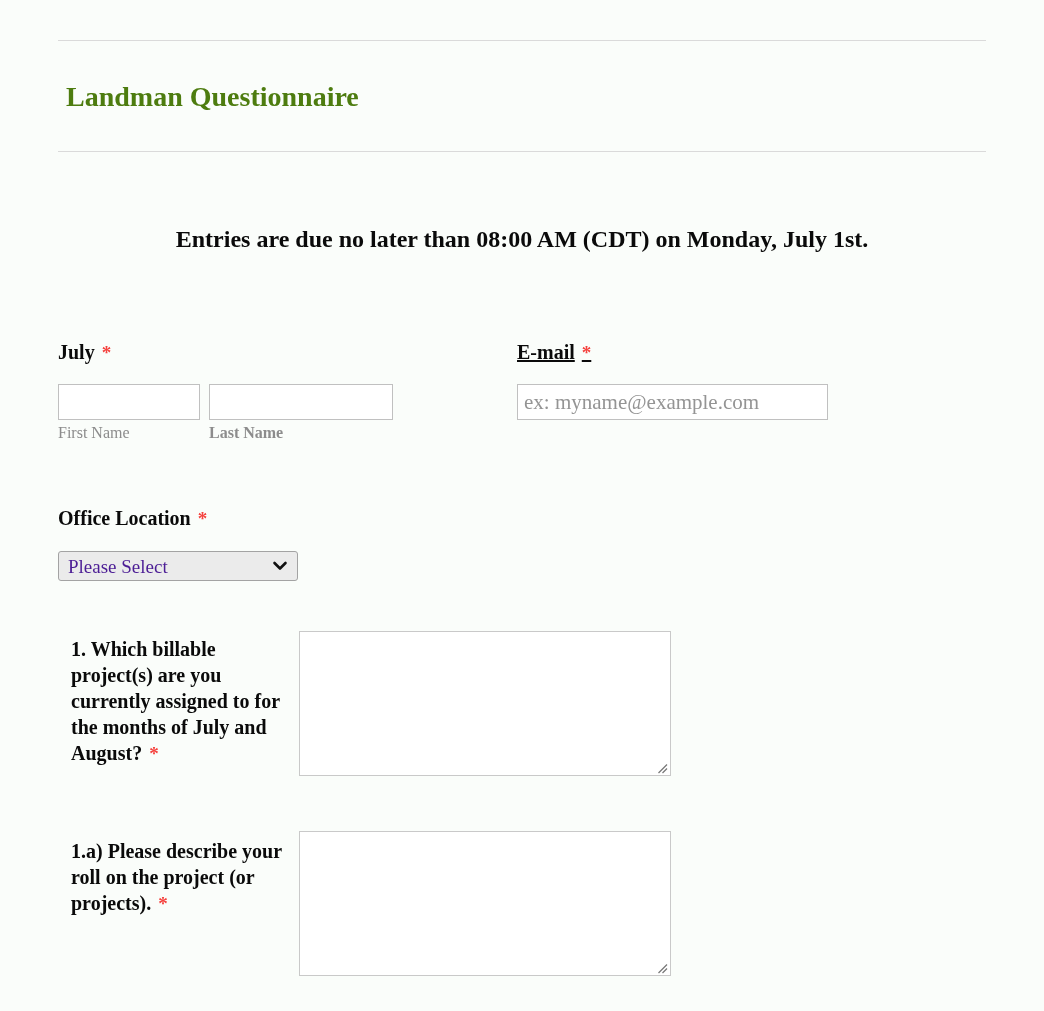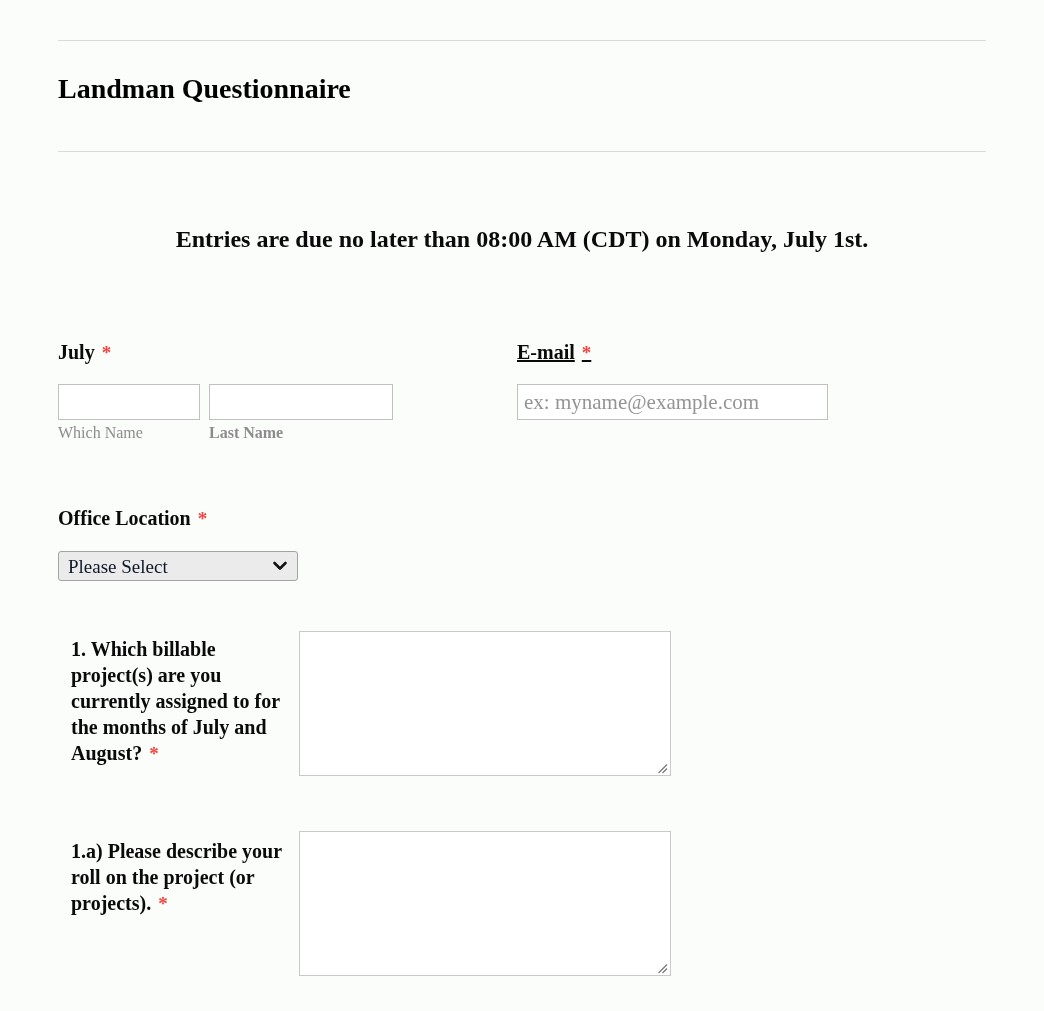--- a/index.html
+++ b/index.html
@@ -21,23 +21,23 @@
   }
   #divider-top { top: 40px; }
   #divider-title { top: 151px; }
 
   .form-title {
     position: absolute;
     left: 58px;
     top: 72px;
     font-size: 28px;
     font-weight: bold;
-    margin: 0;
+    margin: 8px;
     line-height: 34px;
-    color: #000000;
+    color: #4d7c0f;
   }
   .notice {
     position: absolute;
     left: 58px;
     top: 226px;
     width: 928px;
     text-align: center;
     font-size: 24px;
     font-weight: bold;
     line-height: 26px;
@@ -98,21 +98,21 @@
   .office-select {
     width: 100%;
     height: 100%;
     -webkit-appearance: none;
     appearance: none;
     background: #ebebeb;
     border: 1px solid #a3a3a3;
     border-radius: 3px;
     font-family: inherit;
     font-size: 19px;
-    color: #0f172a;
+    color: #4c1d95;
     padding: 0 32px 0 9px;
     outline: none;
   }
   .chevron {
     position: absolute;
     right: 10px;
     top: 7px;
     width: 16px;
     height: 16px;
     pointer-events: none;
@@ -166,21 +166,21 @@
 
 <h1 class="form-title">Landman Questionnaire</h1>
 
 <div class="divider" id="divider-title"></div>
 
 <div class="notice">Entries are due no later than 08:00 AM (CDT) on Monday, July 1st.</div>
 
 <div class="field-label" id="name-label"><span>July</span><span class="req">*</span></div>
 <input class="text-input" id="first-name-input" type="text" value="" style="">
 <input class="text-input" id="last-name-input" type="text" value="" style="">
-<div class="sublabel" id="first-name-sublabel">Which Name</div>
+<div class="sublabel" id="first-name-sublabel">First Name</div>
 <div class="sublabel" id="last-name-sublabel">Last Name</div>
 
 <div class="field-label" id="email-label"><span>E-mail</span><span class="req">*</span></div>
 <input class="text-input" id="email-input" type="text" placeholder="ex: myname@example.com" style="">
 
 <div class="field-label" id="office-label"><span>Office Location</span><span class="req">*</span></div>
 <div class="select-wrap">
   <select class="office-select">
     <option>Please Select</option>
   </select>

